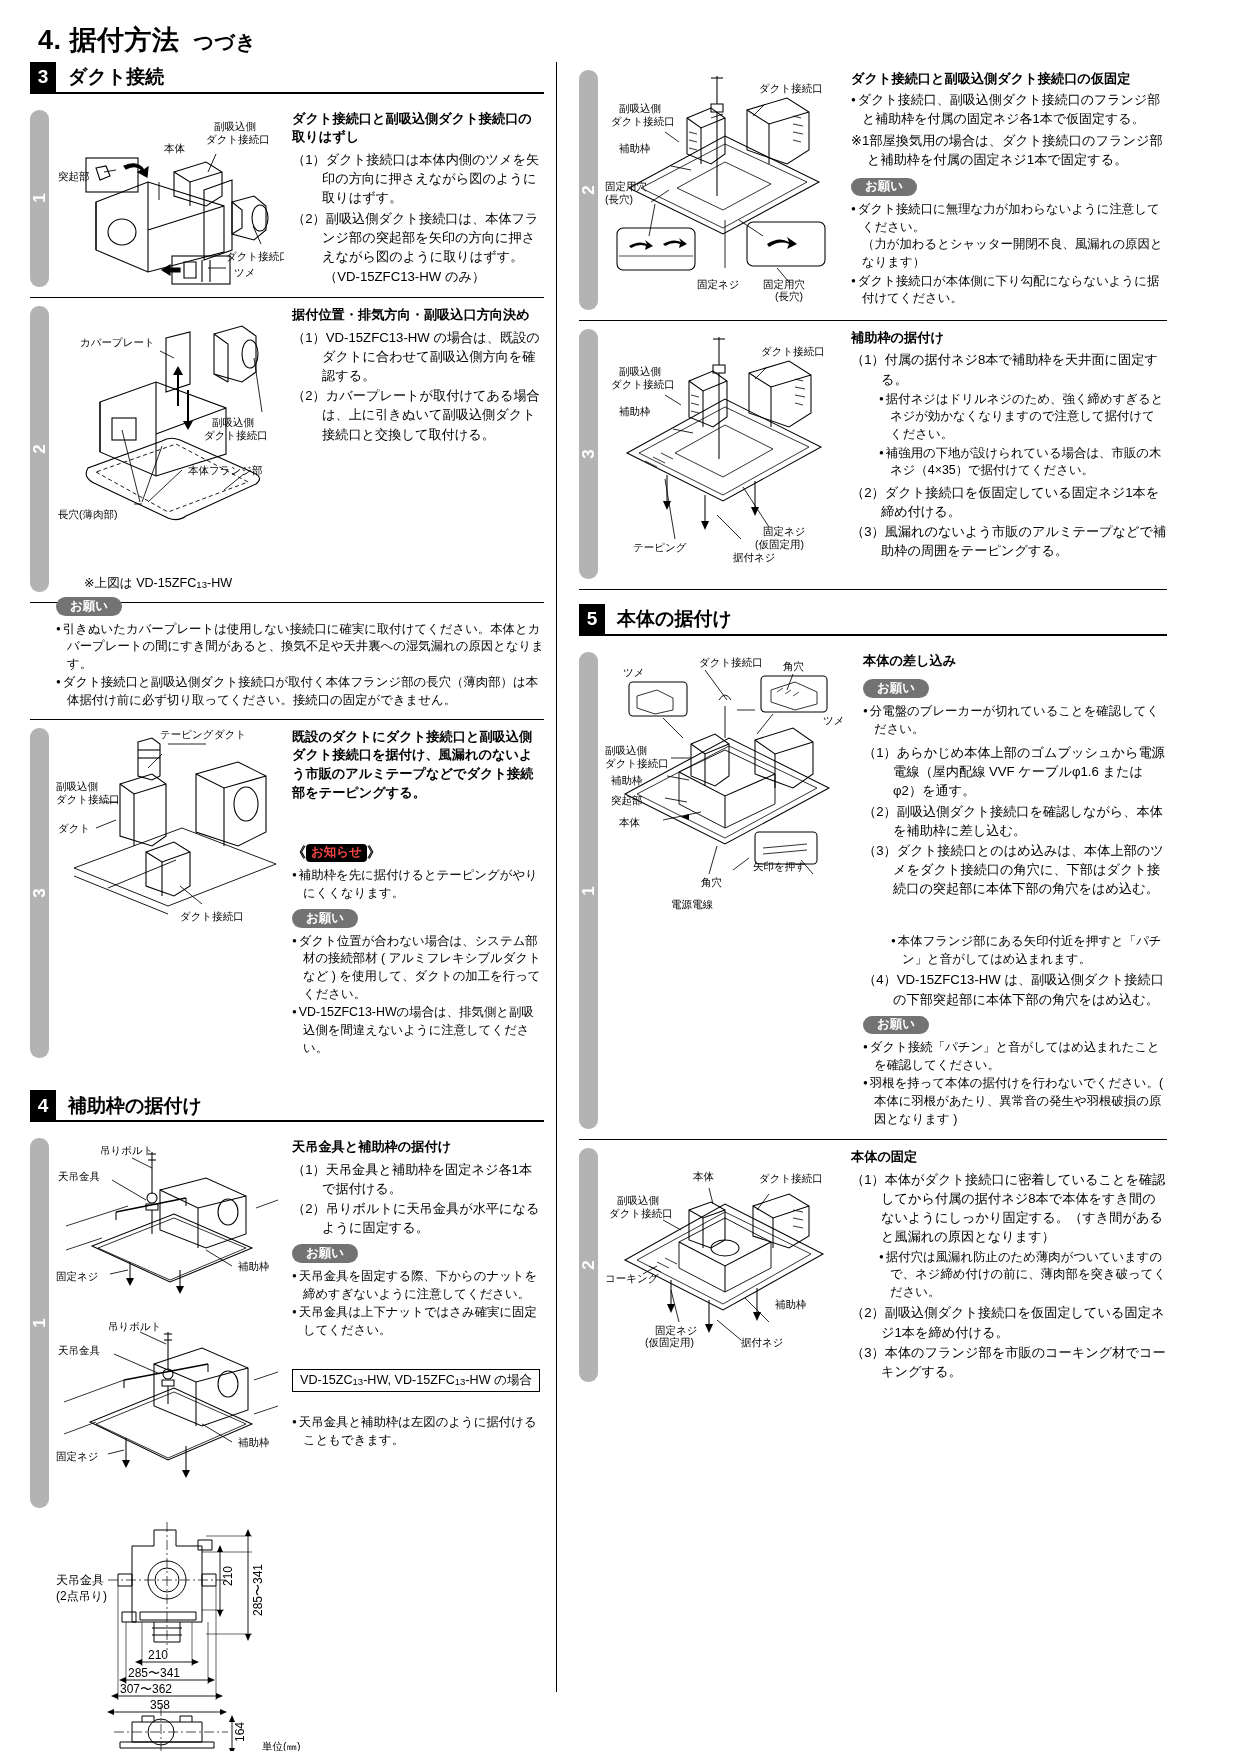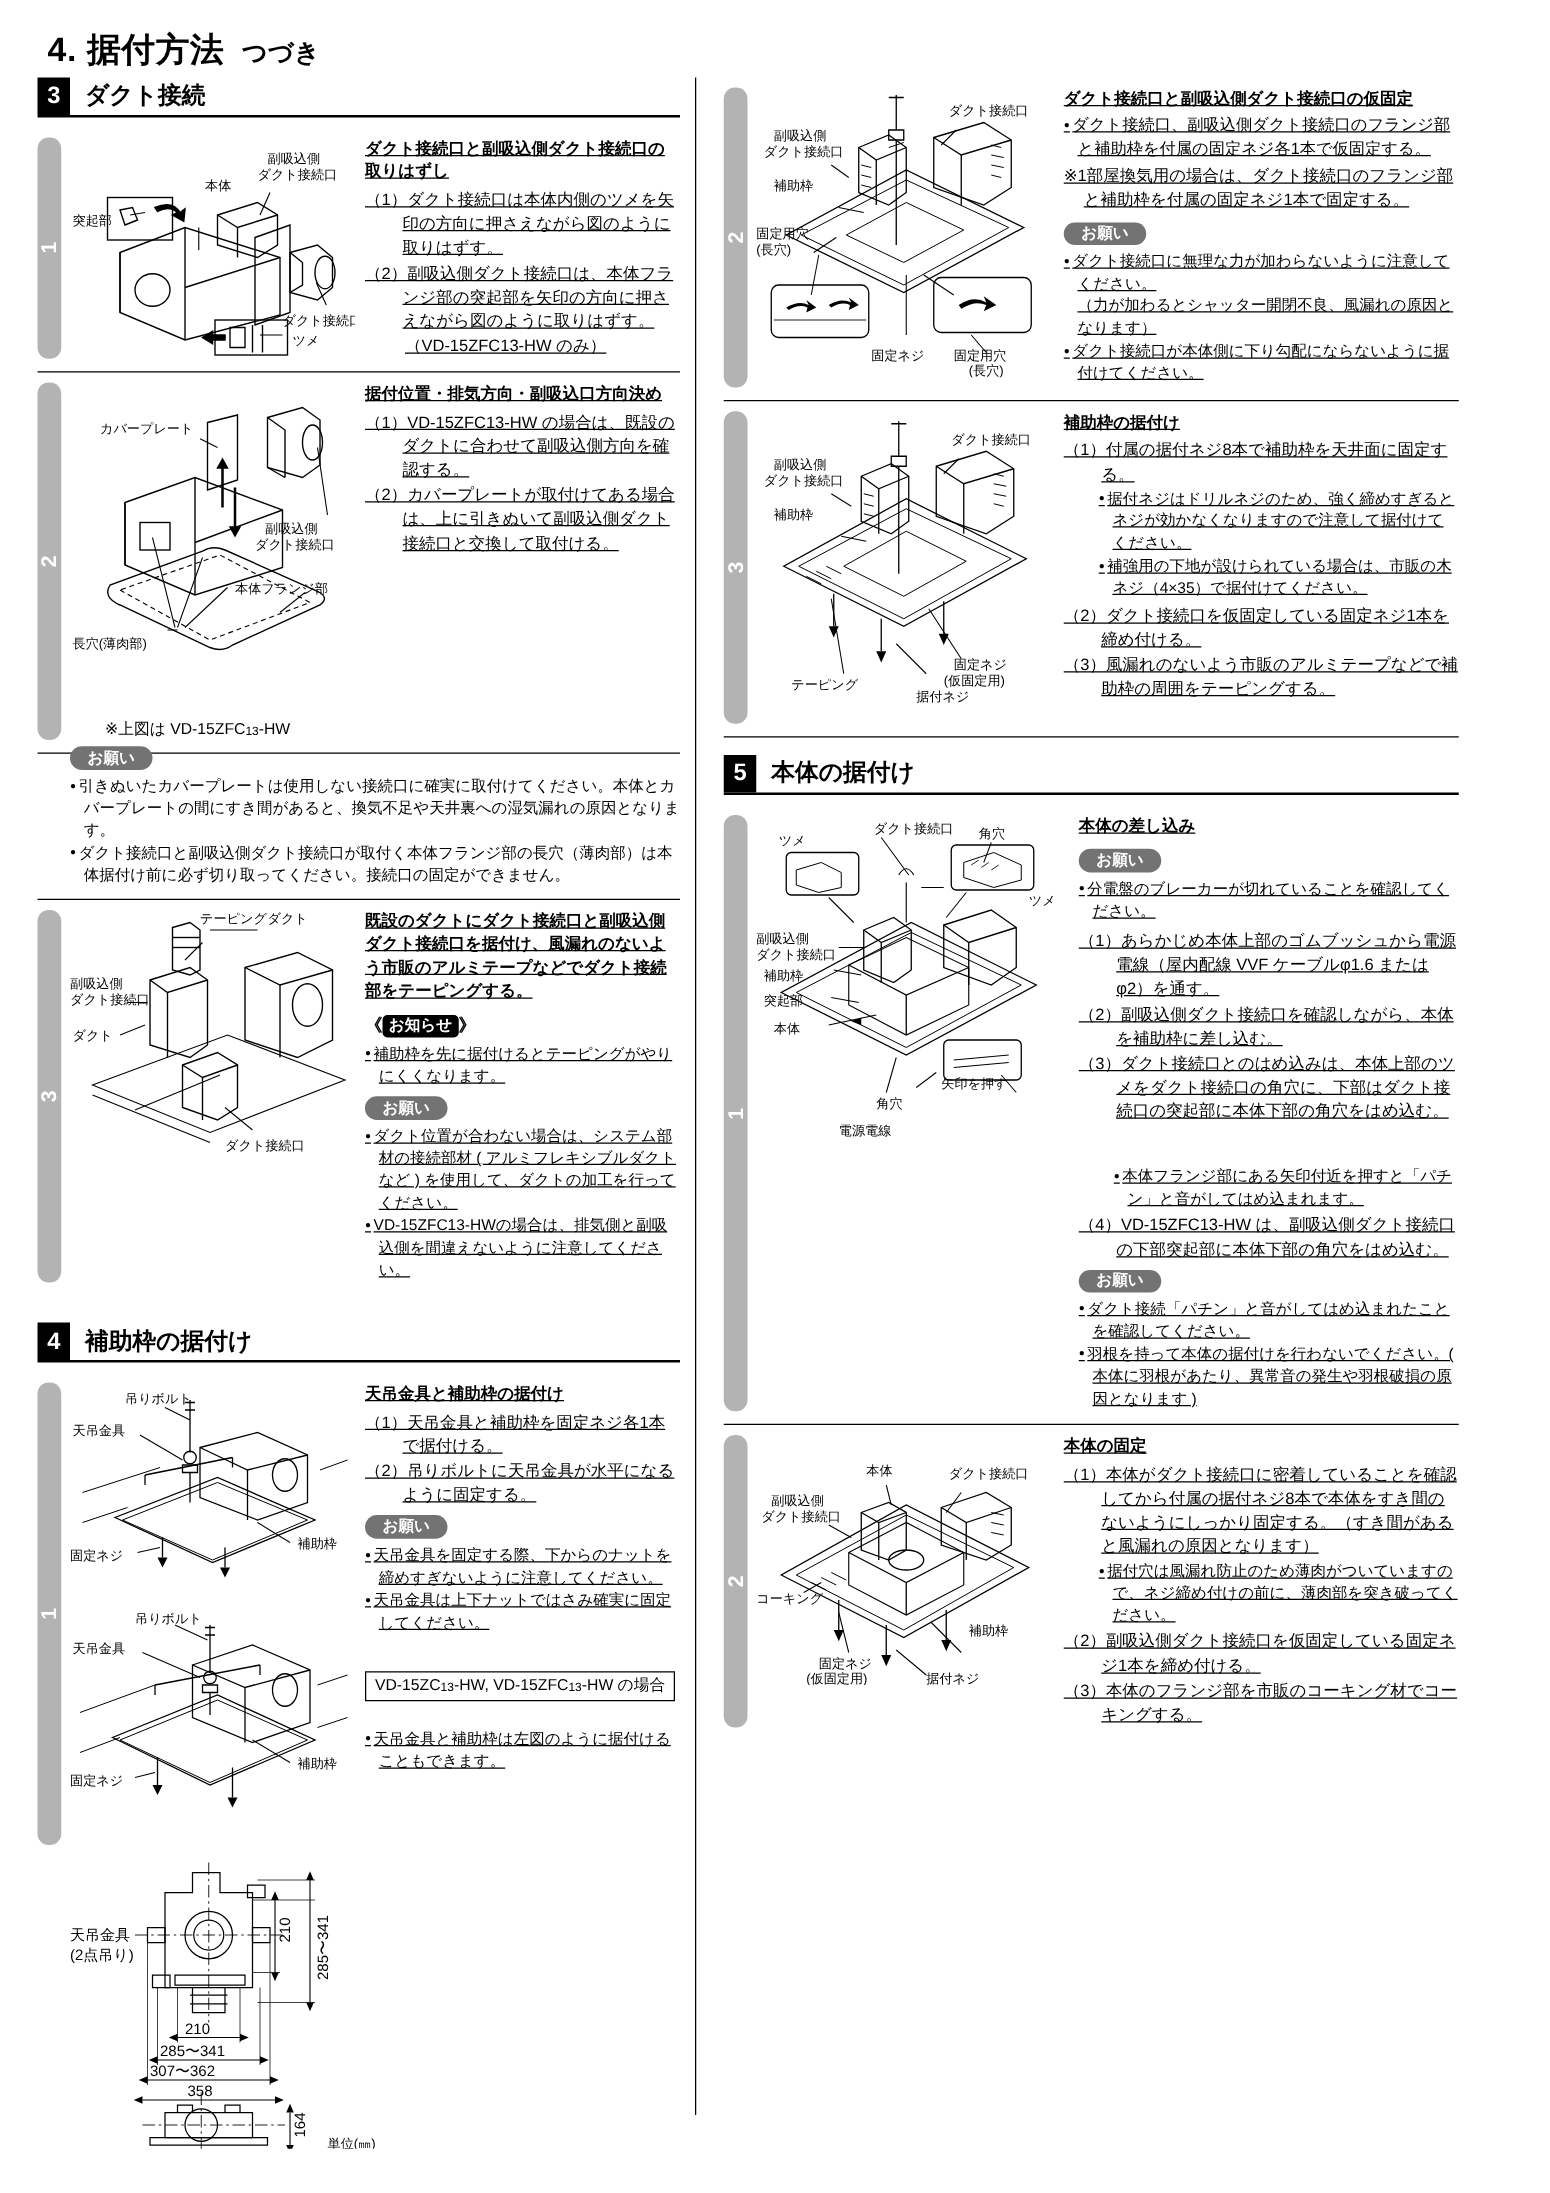--- a/index.html
+++ b/index.html
@@ -109,21 +109,20 @@
     white-space: nowrap;
   }
   .step-fig {
     flex: 0 0 auto;
     position: relative;
   }
   .step-body {
     flex: 1 1 auto;
     padding-left: 8px;
     min-width: 0;
-    text-decoration: underline;
   }
 
   
   .head {
     font-size: 13.2px;
     font-weight: bold;
     line-height: 1.42;
     margin: 0 0 3px 0;
   }
   .para {
@@ -187,24 +186,25 @@
   .badge-oshirase {
     display: inline-block;
     font-size: 12.5px;
     font-weight: bold;
     line-height: 1;
     margin: 6px 0 3px 0;
     position: relative;
   }
   .badge-oshirase .inner {
     background: #000;
-    color: #ffffff;
+    color: #ef4444;
     border-radius: 4px;
     padding: 2.5px 5px 3.5px 5px;
     display: inline-block;
+    margin-top: 32px;
   }
   .badge-oshirase .brk { font-weight: bold; font-size: 14px; }
 
   .model-box {
     border: 1.3px solid #000;
     font-size: 12.6px;
     padding: 3px 7px;
     display: inline-block;
     margin: 4px 0 20px 0;
     line-height: 1.2;

